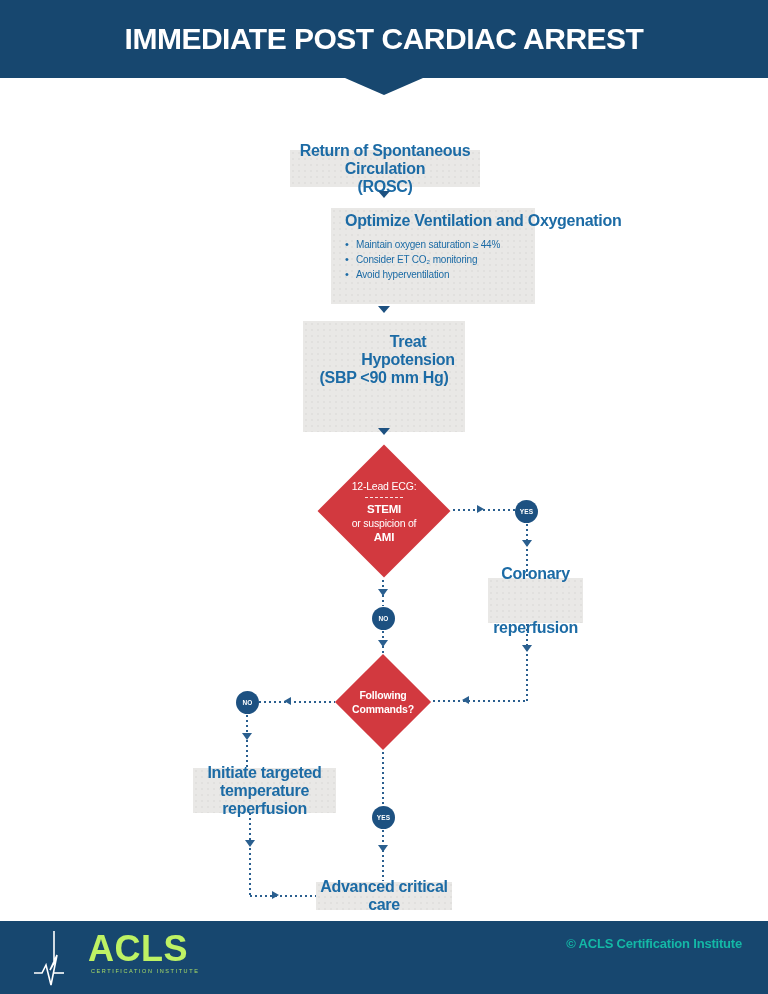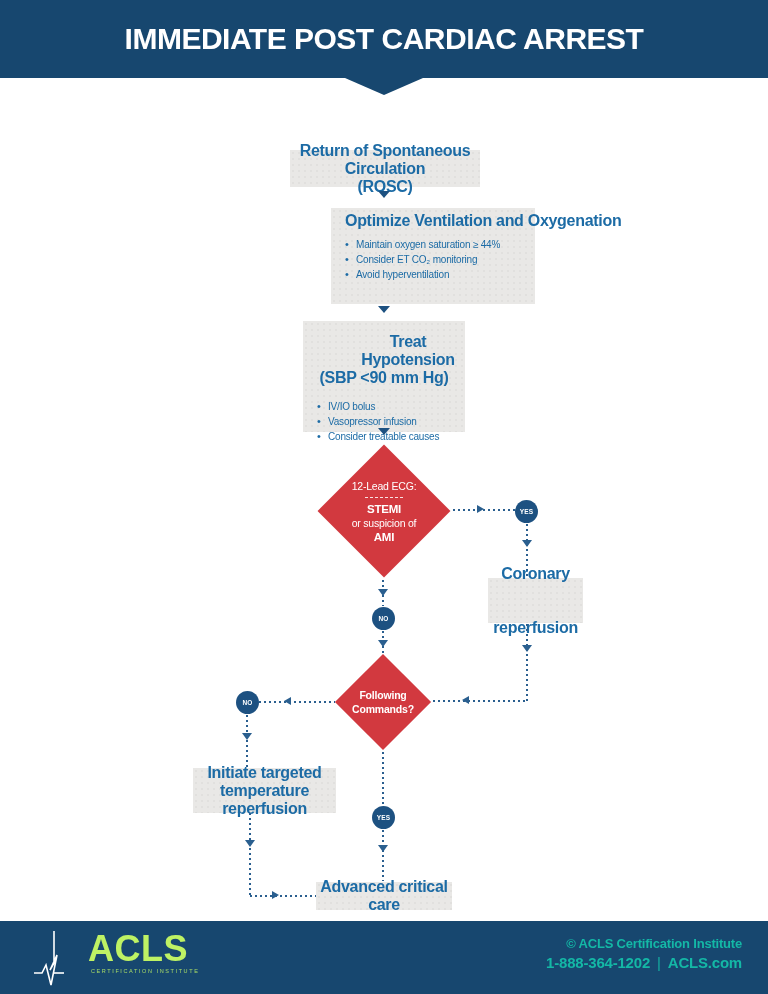--- a/index.html
+++ b/index.html
@@ -85,25 +85,20 @@
     <li>Consider ET CO₂ monitoring</li>
     <li>Avoid hyperventilation</li>
   </ul>
 </div>
 
 <div class="nav-arrow" style="left:378px;top:306px;"></div>
 
 <div class="gbox" style="left:303px;top:321px;width:162px;height:99px;padding-top:12px;">
   <div class="b-title" style="text-align:center;padding-left:48px;">Treat Hypotension</div>
   <div class="b-title" style="text-align:center;">(SBP &lt;90 mm Hg)</div>
-  <ul class="blist" style="margin-top:12px;">
-    <li>IV/IO bolus</li>
-    <li>Vasopressor infusion</li>
-    <li>Consider treatable causes</li>
-  </ul>
 </div>
 
 <div class="nav-arrow" style="left:378px;top:428px;"></div>
 
 <div class="diamond" style="left:337px;top:464px;width:94px;height:94px;">
   <div class="diamond-inner">
     <div class="dl">12-Lead ECG:</div>
     <div class="d-divider"></div>
     <div class="dl bold">STEMI</div>
     <div class="dl">or suspicion of</div>
@@ -181,17 +176,14 @@
       <path d="M20 2 L20 34 L16 41 L23 26 L17 56 L12 36 L8 44 L0 44" fill="none" stroke="#ffffff" stroke-width="1.6"></path>
       <path d="M20 44 L30 44" fill="none" stroke="#ffffff" stroke-width="1.6"></path>
     </svg>
     <div class="logo-text">
       <div class="logo-acls">ACLS</div>
       <div class="logo-sub">CERTIFICATION INSTITUTE</div>
     </div>
   </div>
   <div class="footer-right">
     <div class="fr-line1">© ACLS Certification Institute</div>
-    <div class="fr-line2">
-      <span>1-888-364-1202</span><span class="fr-sep">|</span><span>ACLS.com</span>
-    </div>
   </div>
 </div>
 
 </body></html>

